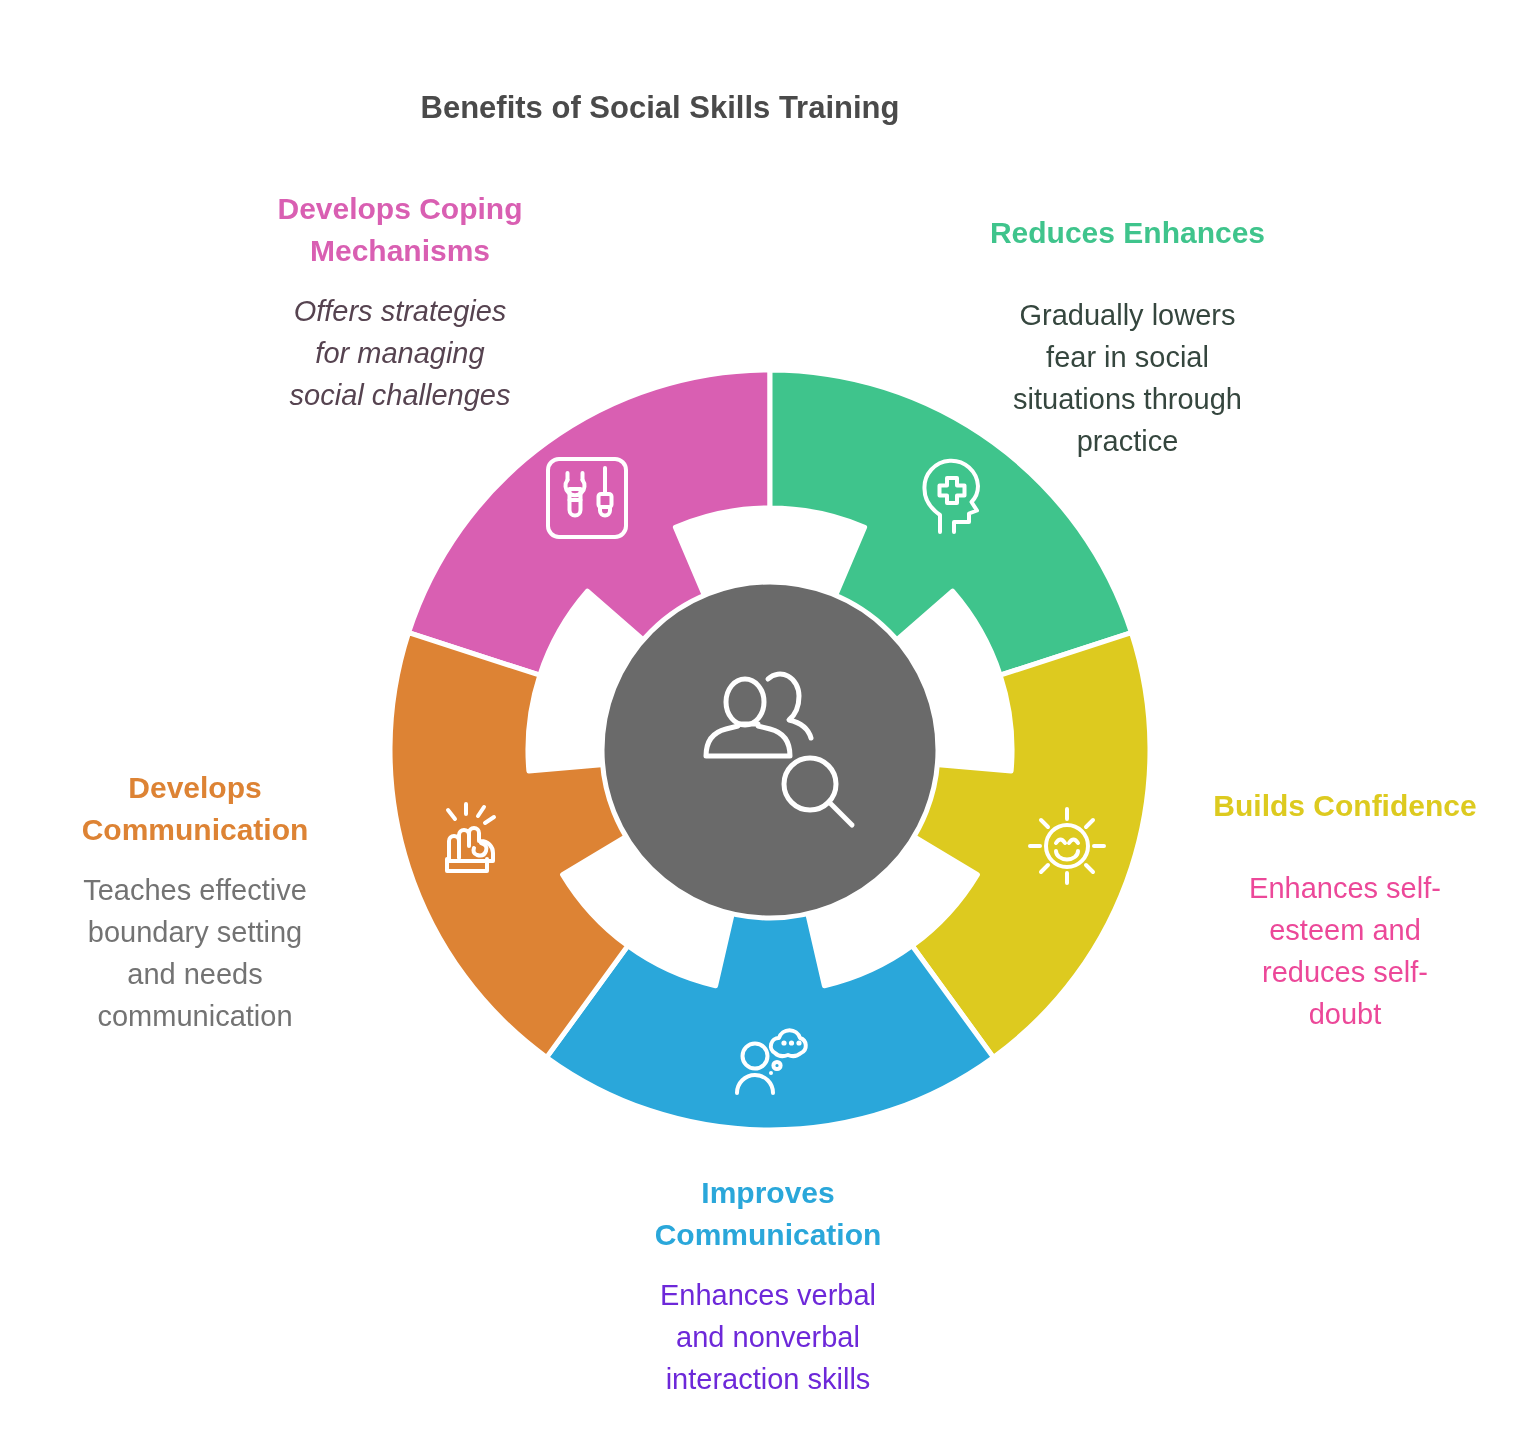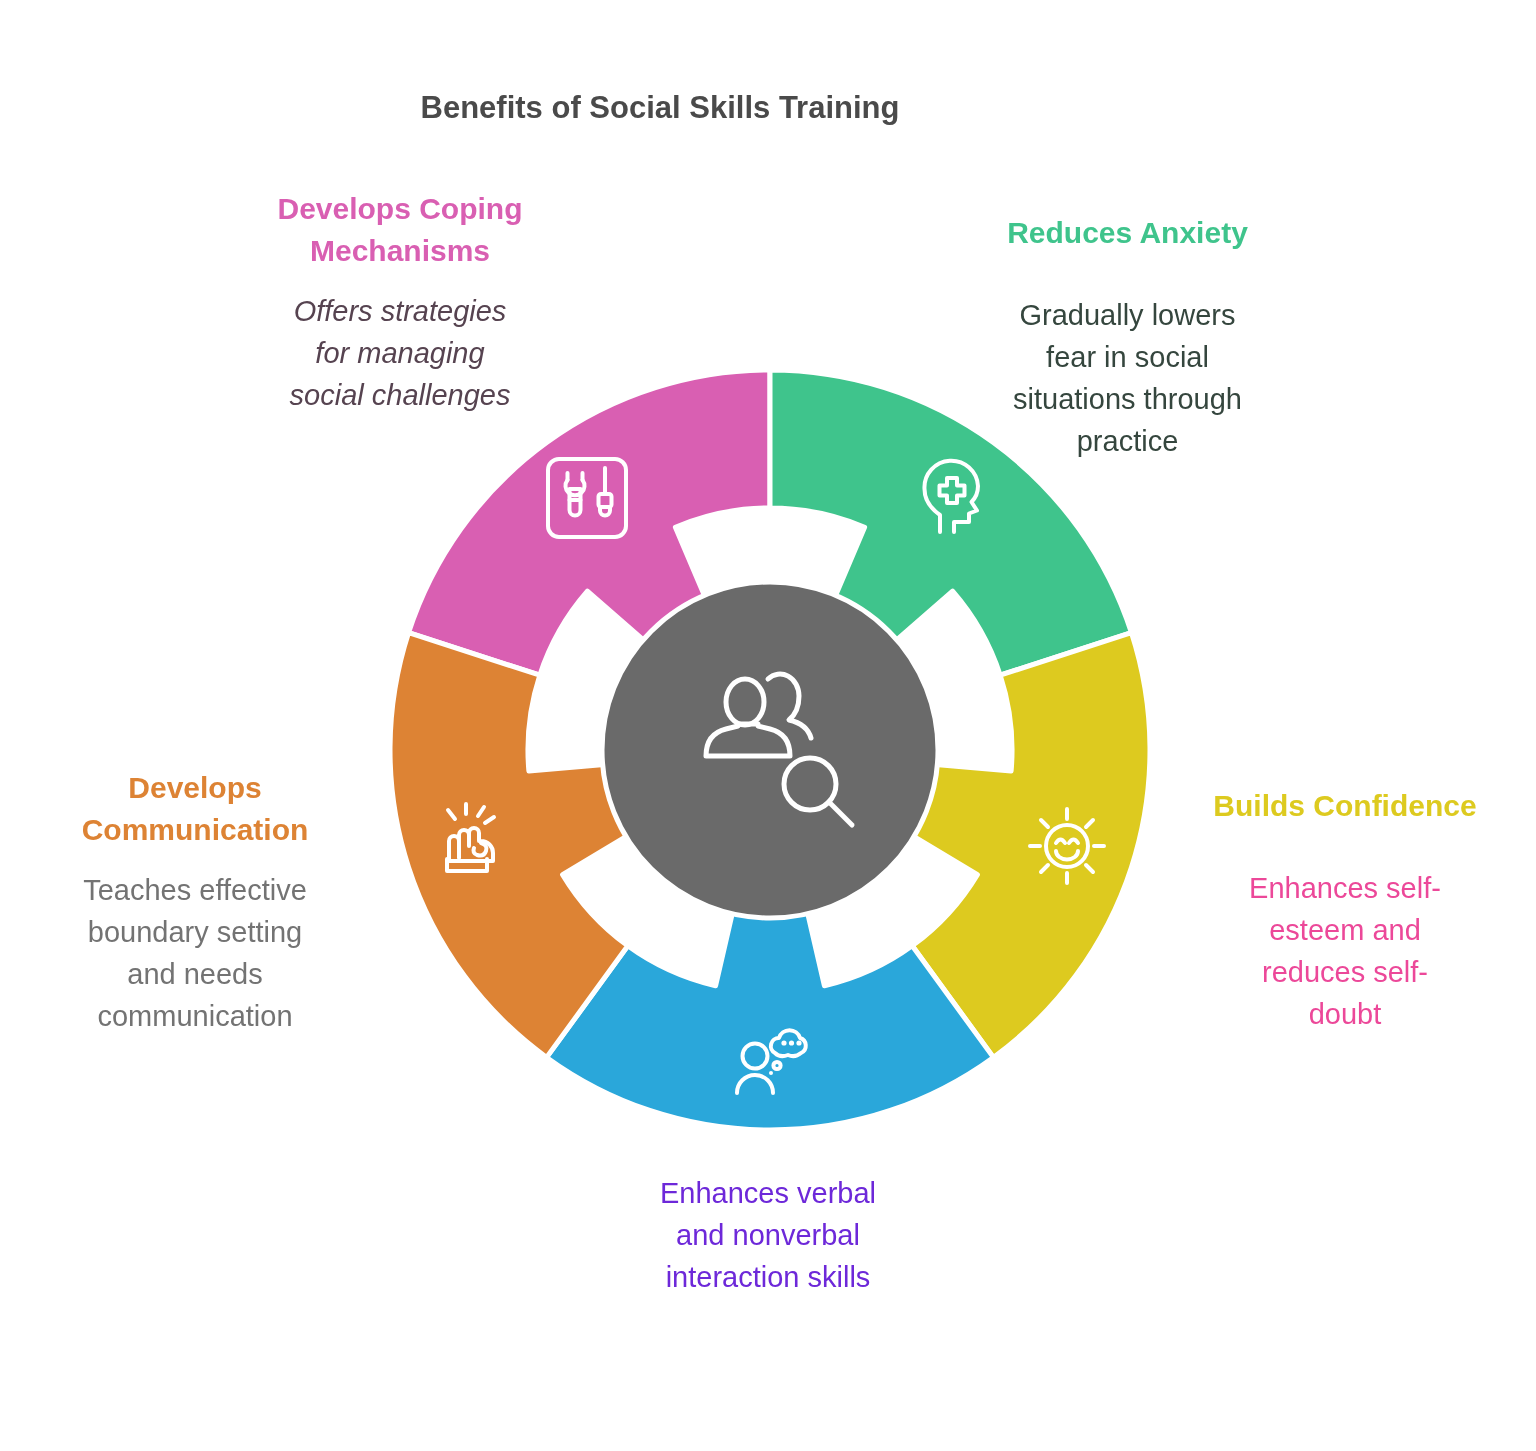--- a/index.html
+++ b/index.html
@@ -120,36 +120,38 @@
 
 <div class="label-block" style="left:225px; top:170px; width:350px;">
   <div class="seg-heading" style="color: rgb(217, 95, 178);">Develops Coping
 Mechanisms</div>
   <div class="seg-desc" style="color: rgb(86, 67, 80); font-style: italic;">Offers strategies
 for managing
 social challenges</div>
 </div>
 
 <div class="label-block gap" style="left:955px; top:194px; width:345px;">
-  <div class="seg-heading" style="color: rgb(63, 196, 140);">Reduces Anxiety</div>
+  <div class="seg-heading" style="color: rgb(63, 196, 140);">Reduces Enhances</div>
   <div class="seg-desc" style="color: rgb(53, 70, 62);">Gradually lowers
 fear in social
 situations through
 practice</div>
 </div>
 
 <div class="label-block gap" style="left:1185px; top:767px; width:320px;">
   <div class="seg-heading" style="color: rgb(221, 202, 31);">Builds Confidence</div>
   <div class="seg-desc" style="color: #ec4899;">Enhances self-
 esteem and
 reduces self-
 doubt</div>
 </div>
 
 <div class="label-block" style="left:595px; top:1154px; width:346px;">
+  <div class="seg-heading" style="color: rgb(42, 167, 218);">Improves
+Communication</div>
   <div class="seg-desc" style="color: #6d28d9;">Enhances verbal
 and nonverbal
 interaction skills</div>
 </div>
 
 <div class="label-block" style="left:25px; top:749px; width:340px;">
   <div class="seg-heading" style="color: rgb(221, 131, 52);">Develops
 Communication</div>
   <div class="seg-desc" style="color: #737373;">Teaches effective
 boundary setting

